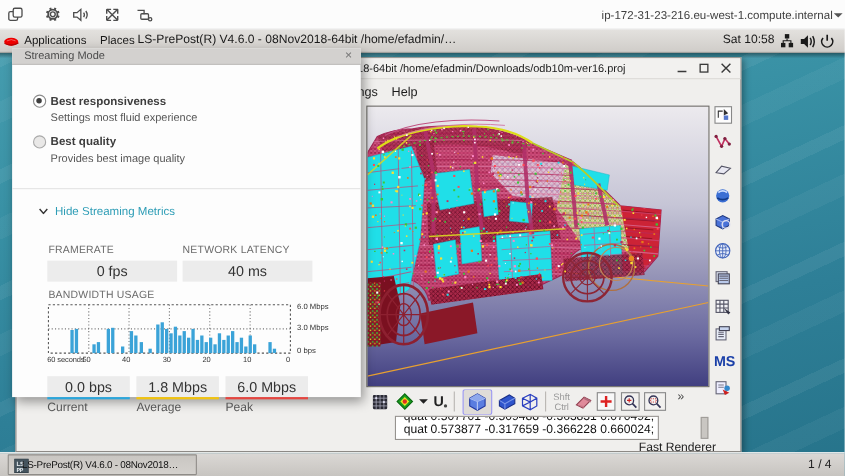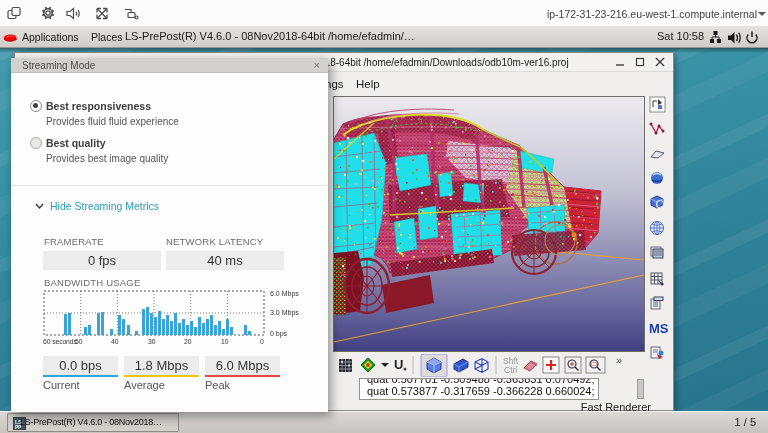--- a/index.html
+++ b/index.html
@@ -24,21 +24,21 @@
 #appmenu { position:absolute; left:0; top:20px; width:100%; height:22px; font-size:11.5px; color:#1c1c1c; }
 #viewport { position:absolute; left:318px; top:43px; width:312px; height:256px; border:1px solid #6f6d6a; background:linear-gradient(#eceaee 0%, #c6c5d6 35%, #9c9bbb 57%, #6b6aa0 82%, #413f80 100%); overflow:hidden; }
 #rtoolbar { position:absolute; left:631px; top:41px; width:27px; height:272px; }
 #btoolbar { position:absolute; left:0; top:301px; width:100%; height:23px; }
 #console { position:absolute; left:344px; top:325px; width:240px; height:22px; background:#fff; border:1px solid #96938f; overflow:hidden; font-size:11px; color:#111; }
 #conscroll { position:absolute; left:622px; top:326px; width:7px; height:20px; background:#c9c6c2; border:1px solid #a09d99; }
 #constatus { position:absolute; right:22px; top:348px; font-size:11px; color:#222; }
 #taskbar { left:0; top:411px; width:768px; height:22px; background:linear-gradient(#dbd8d5,#c7c4c0); border-top:1px solid #f5f4f2; }
 #taskbtn { position:absolute; left:7px; top:1px; width:172px; height:19px; background:linear-gradient(#c9c6c2,#d4d1cd); border:1px solid #8f8c88; border-radius:1px; font-size:9px; letter-spacing:-0.25px; color:#111; }
 #taskpager { position:absolute; right:12px; top:4px; font-size:11px; color:#222; }
-#dialog { left:11px; top:58px; width:317px; height:354px; background:#fdfdfd; box-shadow:3px 4px 10px rgba(0,0,0,0.4); }
+#dialog { left:11px; top:44px; width:317px; height:317px; background:#fdfdfd; box-shadow:3px 4px 10px rgba(0,0,0,0.4); }
 #dlgtitle { position:absolute; left:0; top:0; width:100%; height:15px; background:#d3d1cf; border-bottom:1px solid #c0bebc; }
 #dlgtitle .t { position:absolute; left:11px; top:2px; font-size:10px; color:#4c4c4c; }
 #dlgtitle .x { position:absolute; right:8px; top:1px; font-size:11px; color:#777; }
 .radio { position:absolute; width:12px; height:12px; border-radius:50%; }
 .radio.sel { border:1.5px solid #8a8a8a; background:#fff; }
 .radio.sel:after { content:""; position:absolute; left:2px; top:2px; width:5px; height:5px; border-radius:50%; background:#3f3f3f; }
 .radio.un { border:1px solid #a9a9a9; background:#e9e8e7; }
 .dlg-h { position:absolute; font-size:10.5px; font-weight:bold; color:#3d3d3d; }
 .dlg-s { position:absolute; font-size:10px; color:#565656; }
 .dlg-lab { position:absolute; font-size:9.5px; color:#6b6b6b; letter-spacing:0.2px; }
@@ -1164,31 +1164,31 @@
 
   <div id="taskbar" class="abs">
     <div id="taskbtn">
         <svg width="13" height="13" viewBox="0 0 13 13" style="position:absolute;left:5px;top:3px">
 <rect x="0" y="0" width="13" height="13" fill="#45545e" stroke="#2c3840"></rect>
 <text x="2" y="6.5" font-size="5.5" font-weight="bold" fill="#e8eef2" font-family="Liberation Sans">LS</text>
 <text x="2" y="12" font-size="5.5" font-weight="bold" fill="#e8eef2" font-family="Liberation Mono">PP</text>
 </svg>
         <span style="position:absolute;left:12px;top:3px;white-space:nowrap">LS-PrePost(R) V4.6.0 - 08Nov2018…</span>
       </div>
-    <span id="taskpager">1 / 5</span>
+    <span id="taskpager">1 / 4</span>
   </div>
 
   <div id="dialog" class="abs">
     <div id="dlgtitle">
         <span class="t">Streaming Mode</span>
         <span class="x">×</span>
       </div>
     <span class="radio sel" style="left:19px; top:42px;"></span>
     <span class="dlg-h" style="left:35px; top:42px;">Best responsiveness</span>
-    <span class="dlg-s" style="left:35px; top:58px;">Provides fluid fluid experience</span>
+    <span class="dlg-s" style="left:35px; top:58px;">Settings most fluid experience</span>
     <span class="radio un" style="left:19px; top:79px;"></span>
     <span class="dlg-h" style="left:35px; top:79px;">Best quality</span>
     <span class="dlg-s" style="left:35px; top:95px;">Provides best image quality</span>
     <div id="divider"></div>
     <svg id="metricschev" style="position:absolute;left:24px;top:145px" width="9" height="6" viewBox="0 0 9 6">
         <path d="M1 1 L4.5 5 L8 1" stroke="#333" stroke-width="1.3" fill="none"></path>
       </svg>
     <span id="metricslink">Hide Streaming Metrics</span>
     <span class="dlg-lab" style="left:33px; top:178px;">FRAMERATE</span>
     <span class="dlg-lab" style="left:155px; top:178px;">NETWORK LATENCY</span>

